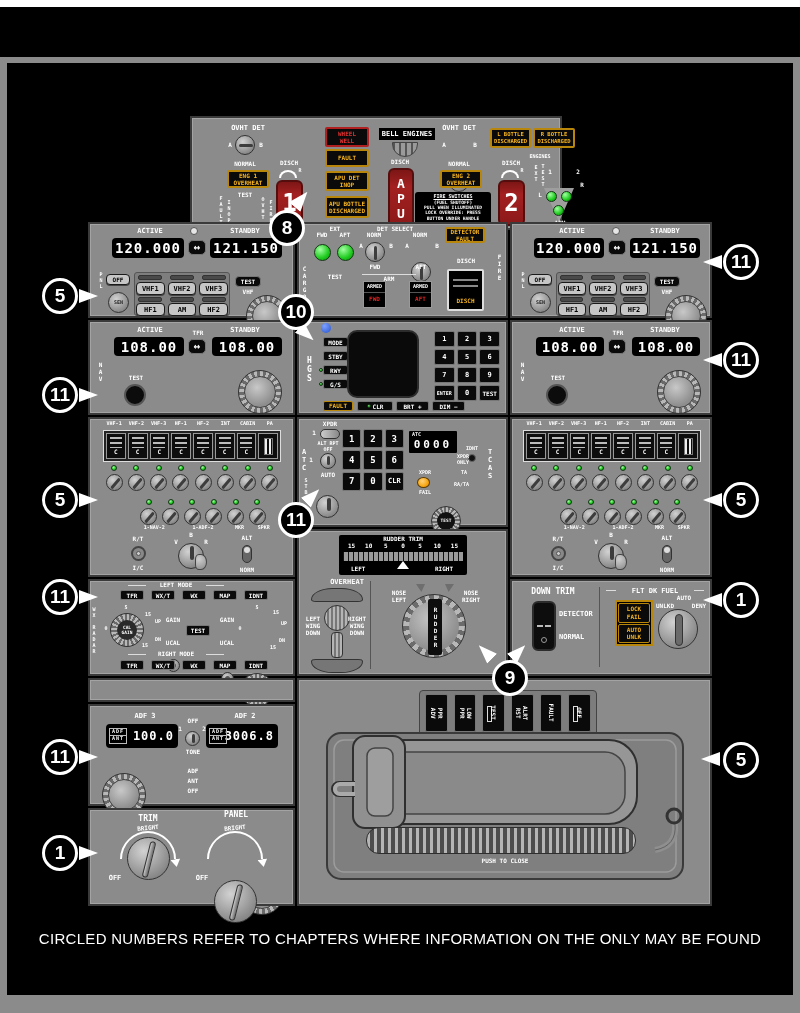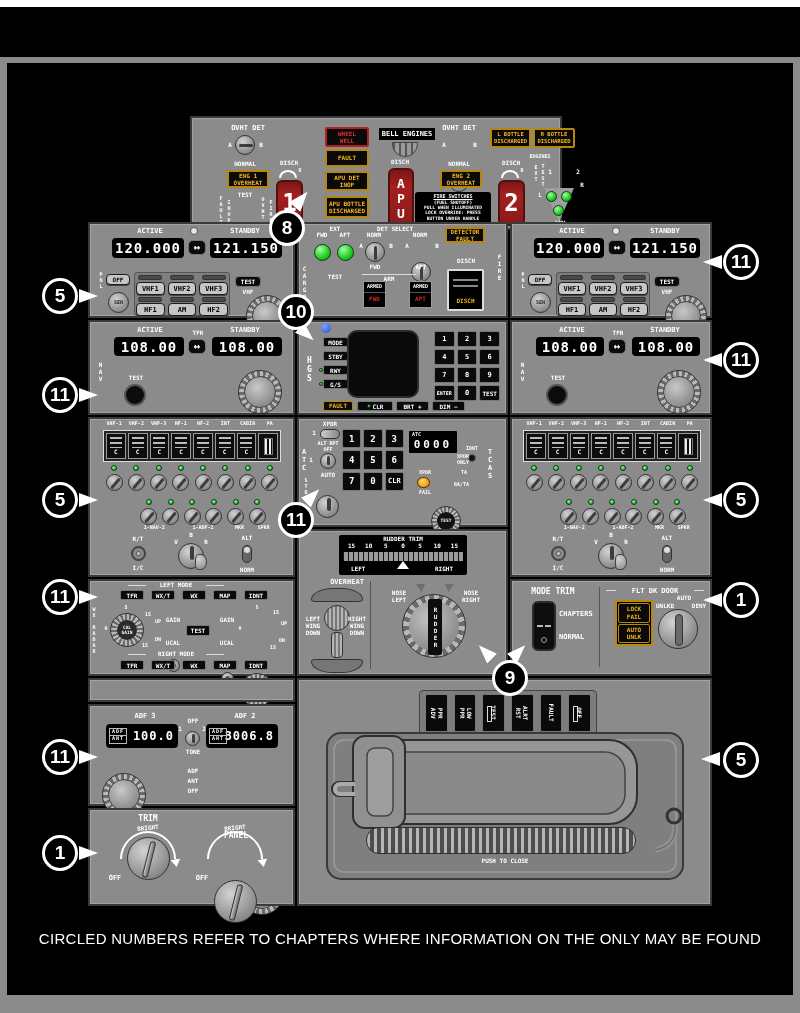--- a/index.html
+++ b/index.html
@@ -834,32 +834,32 @@
   <div class="a frow" style="left:30px;top:79px;width:148px;height:10px;gap:7px">
     <div class="kb fc" style="font-size:6px">TFR</div>
     <div class="kb fc" style="font-size:6px">WX/T</div>
     <div class="kb fc" style="font-size:6px">WX</div>
     <div class="kb fc" style="font-size:6px">MAP</div>
     <div class="kb fc" style="font-size:6px">IDNT</div>
   </div>
 </div>
 
 <div class="a panel" style="left:510px;top:579px;width:202px;height:97px">
-  <div class="a l l8" style="left:8px;top:6px;width:66px">MODE TRIM</div>
+  <div class="a l l8" style="left:8px;top:6px;width:66px">DOWN TRIM</div>
   <div class="a" style="left:20px;top:20px;width:24px;height:50px;background:#0d0d0d;border-radius:6px;border:2px solid #2c2c2c">
     <div style="position:absolute;left:3px;top:22px;width:6px;height:2px;background:#bbb"></div>
     <div style="position:absolute;right:3px;top:22px;width:6px;height:2px;background:#bbb"></div>
     <div style="position:absolute;left:7px;bottom:6px;width:6px;height:6px;border:1px solid #999;border-radius:50%"></div>
   </div>
-  <div class="a l" style="left:47px;top:29px;width:56px;text-align:left">CHAPTERS</div>
+  <div class="a l" style="left:47px;top:29px;width:56px;text-align:left">DETECTOR</div>
   <div class="a l" style="left:47px;top:52px;width:56px;text-align:left">NORMAL</div>
   <div class="a" style="left:87px;top:6px;width:1px;height:80px;background:#555"></div>
   <div class="a" style="left:94px;top:9px;width:10px;height:1px;background:#ddd"></div>
     <div class="a" style="left:182px;top:9px;width:10px;height:1px;background:#ddd"></div>
-  <div class="a l" style="left:104px;top:6px;width:78px">FLT DK DOOR</div>
+  <div class="a l" style="left:104px;top:6px;width:78px">FLT DK FUEL</div>
   <div class="a" style="left:103px;top:19px;width:38px;height:46px;background:#000;border:2px solid #b8860b;padding:1px;display:flex;flex-direction:column;gap:1px">
     <div class="ann" style="flex:1;border-width:1px">LOCK
 FAIL</div>
     <div class="ann" style="flex:1;border-width:1px">AUTO
 UNLK</div>
   </div>
   <div class="a l l6" style="left:158px;top:14px;width:28px">AUTO</div>
   <div class="a l l6" style="left:138px;top:22px;width:30px">UNLKD</div>
   <div class="a l l6" style="left:174px;top:22px;width:26px">DENY</div>
   <div class="a knob" style="left:146px;top:28px;width:40px;height:40px">
@@ -905,21 +905,21 @@
   <div class="a knob" style="left:119px;top:61px;width:27px;height:27px">
       <div style="position:absolute;inset:6px;border-radius:50%;background:#777;border:1px solid #444"></div>
     </div>
   <div class="a knurl" style="left:150px;top:52px;width:44px;height:44px">
       <div class="kcap"></div>
     </div>
 </div>
 
 <div class="a panel" style="left:88px;top:808px;width:207px;height:98px">
   <div class="a l l8" style="left:28px;top:4px;width:60px">TRIM</div>
-  <div class="a l l8" style="left:116px;top:21px;width:60px">PANEL</div>
+  <div class="a l l8" style="left:116px;top:0;width:60px">PANEL</div>
   <div class="a l l6" style="left:37px;top:15px;width:42px;transform:rotate(-6deg)">BRIGHT</div>
   <div class="a" style="left:30px;top:21px;width:56px;height:56px;border:2px solid #fff;border-radius:50%;border-bottom-color:transparent;border-left-color:transparent;transform:rotate(-45deg)"></div>
   <div class="a ah" style="left:82px;top:48px;width:8px;height:10px;transform:rotate(80deg)"></div>
   <div class="a knob" style="left:37px;top:27px;width:43px;height:43px">
       <div class="ptr" style="left:18px;top:3px;width:6px;height:37px;transform:rotate(14deg);border-radius:3px;border:1px solid #333;background:linear-gradient(90deg,#c9c9c9,#6f6f6f)"></div>
     </div>
   <div class="a l" style="left:14px;top:64px;width:22px">OFF</div>
   <div class="a l l6" style="left:124px;top:15px;width:42px;transform:rotate(-6deg)">BRIGHT</div>
   <div class="a" style="left:117px;top:21px;width:56px;height:56px;border:2px solid #fff;border-radius:50%;border-bottom-color:transparent;border-left-color:transparent;transform:rotate(-45deg)"></div>
   <div class="a ah" style="left:169px;top:48px;width:8px;height:10px;transform:rotate(80deg)"></div>

